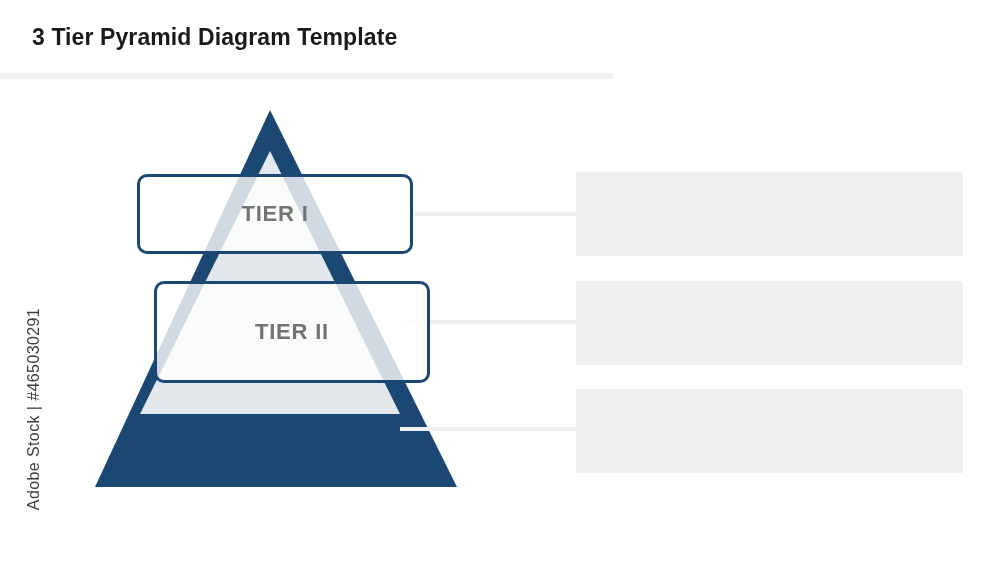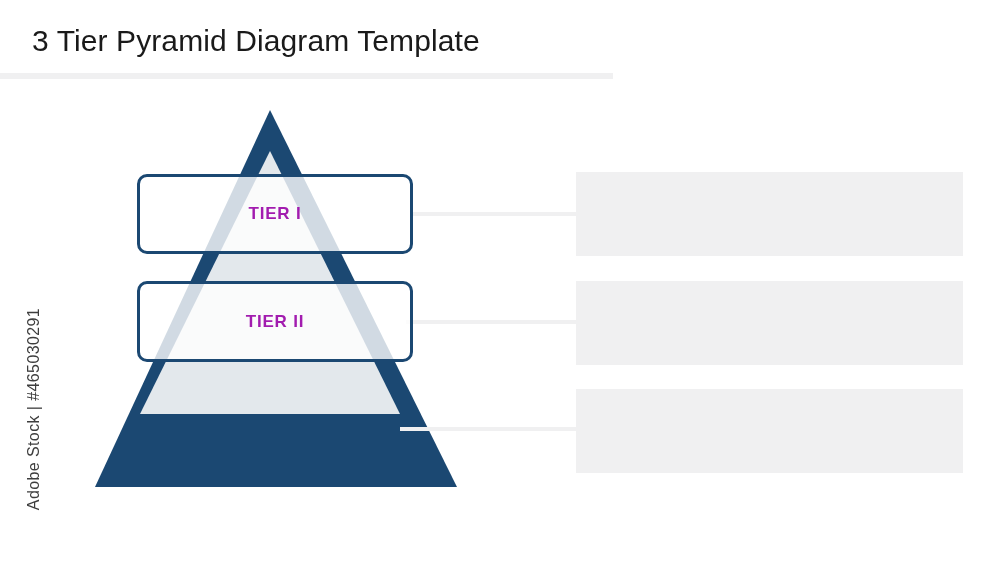--- a/index.html
+++ b/index.html
@@ -16,22 +16,22 @@
     height: 563px;
     background: #ffffff;
     overflow: hidden;
   }
 
   
   #page-title {
     position: absolute;
     left: 32px;
     top: 24px;
-    font-size: 30px;
-    font-weight: 400;
+    font-size: 23px;
+    font-weight: 700;
     color: #1a1a1a;
     letter-spacing: 0.1px;
     white-space: nowrap;
   }
   #title-underline {
     position: absolute;
     left: 0px;
     top: 73px;
     width: 613px;
     height: 6px;
@@ -79,28 +79,28 @@
     background: rgba(255,255,255,0.80);
     border: 3px solid #1b4872;
     border-radius: 10px;
   }
   .tier-box.filled {
     background: #e7ebee;
     border: 3px solid #f3f5f6;
     border-radius: 8px;
   }
   .tier-label {
-    font-size: 17px;
+    font-size: 22px;
     font-weight: bold;
-    color: #a21caf;
+    color: #737373;
     letter-spacing: 0.8px;
   }
 
   #tier-box-1 { left: 137px; top: 174px; width: 276px; height: 80px; }
-  #tier-box-2 { left: 137px; top: 281px; width: 276px; height: 81px; }
+  #tier-box-2 { left: 154px; top: 281px; width: 276px; height: 102px; }
   #tier-box-3 { left: 142px; top: 387px; width: 264px; height: 78px; }
 
   
   .connector {
     position: absolute;
     height: 4px;
     background: #f0f0f1;
   }
   #connector-1 { left: 412px; top: 212px; width: 170px; }
   #connector-2 { left: 406px; top: 320px; width: 176px; }

